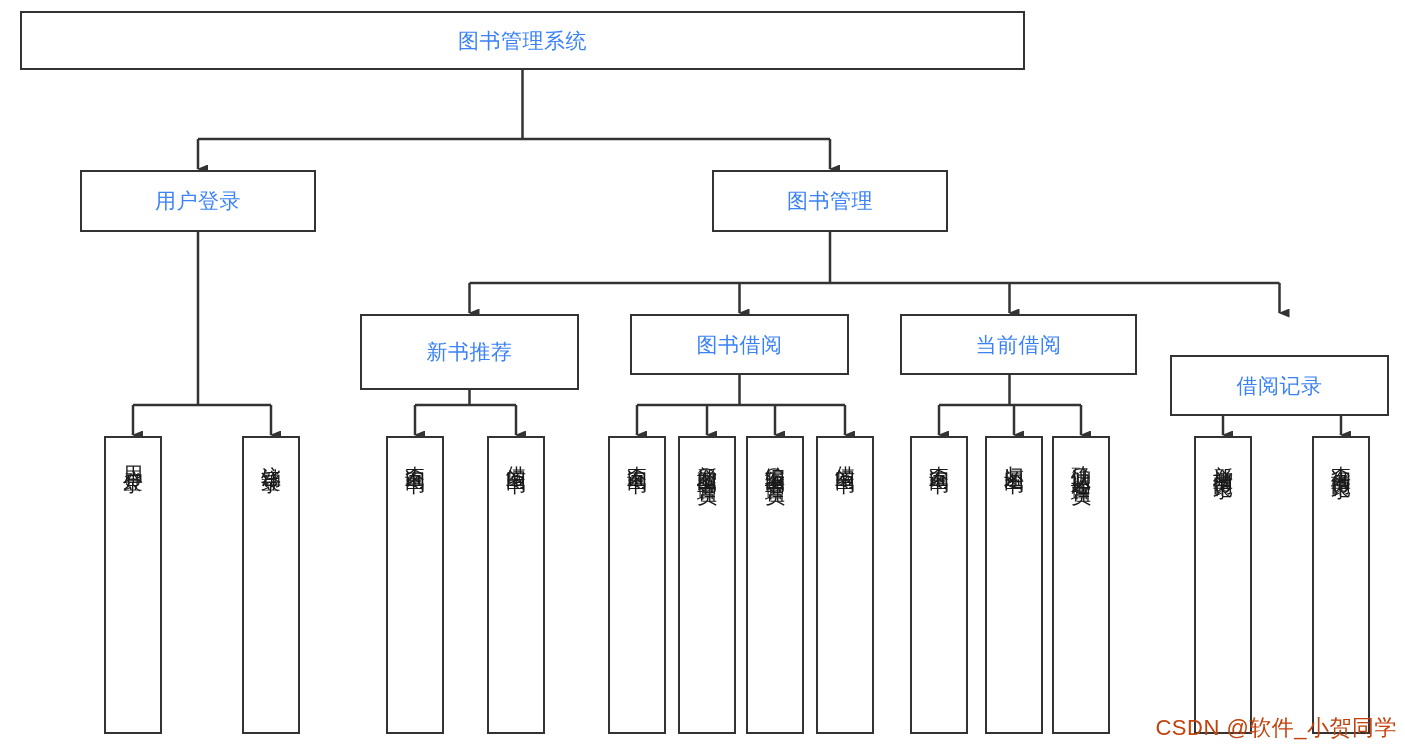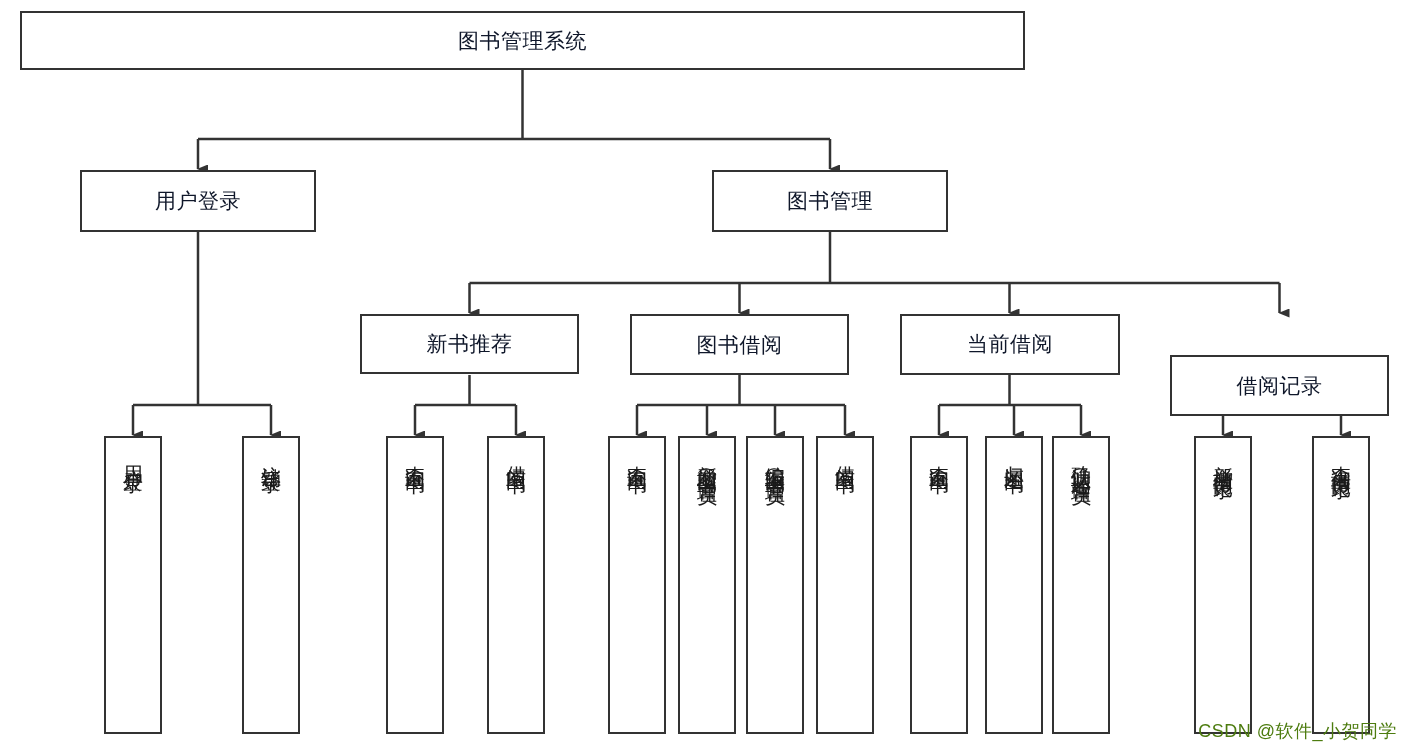--- a/index.html
+++ b/index.html
@@ -29,21 +29,21 @@
     box-sizing: border-box;
     background: #ffffff;
     border: 2px solid #333333;
     display: flex;
     align-items: center;
     justify-content: center;
     overflow: hidden;
   }
   .node-label-h {
     font-size: 21px;
-    color: #0f172a;
+    color: #3b82f6;
     line-height: 1.1;
     white-space: nowrap;
     letter-spacing: 0.5px;
   }
   .node-box.vertical {
     align-items: flex-start;
     justify-content: center;
     padding-top: 12px;
   }
   .node-label-v {
@@ -53,22 +53,22 @@
     text-orientation: upright;
     letter-spacing: 3px;
     line-height: 1.25;
     white-space: nowrap;
     text-align: left;
   }
   #watermark {
     position: absolute;
     right: 8px;
     bottom: 4px;
-    font-size: 18px;
-    color: #4d7c0f;
+    font-size: 22px;
+    color: #c2410c;
     letter-spacing: 0.5px;
     white-space: nowrap;
     user-select: none;
   }
 </style>
 </head>
 <body>
 
 <div id="diagram-root">
   <svg id="diagram-svg" viewBox="0 0 1405 747" xmlns="http://www.w3.org/2000/svg">
@@ -116,27 +116,27 @@
   <div id="nodes-layer">
       <div class="node-box" id="node-root" style="left: 20px; top: 11px; width: 1005px; height: 59px;">
         <span class="node-label-h">图书管理系统</span>
       </div>
       <div class="node-box" id="node-user-login" style="left: 80px; top: 170px; width: 236px; height: 62px;">
         <span class="node-label-h">用户登录</span>
       </div>
       <div class="node-box" id="node-book-manage" style="left: 712px; top: 170px; width: 236px; height: 62px; text-align: right;">
         <span class="node-label-h">图书管理</span>
       </div>
-      <div class="node-box" id="node-new-book-recommend" style="left: 360px; top: 314px; width: 219px; height: 60px;">
+      <div class="node-box" id="node-new-book-recommend" style="left: 360px; top: 314px; width: 219px; height: 76px;">
         <span class="node-label-h">新书推荐</span>
       </div>
       <div class="node-box" id="node-book-borrow" style="left: 630px; top: 314px; width: 219px; height: 61px;">
         <span class="node-label-h">图书借阅</span>
       </div>
-      <div class="node-box" id="node-current-borrow" style="left: 900px; top: 314px; width: 220px; height: 61px; font-family: Liberation Serif, serif;">
+      <div class="node-box" id="node-current-borrow" style="left: 900px; top: 314px; width: 237px; height: 61px;">
         <span class="node-label-h">当前借阅</span>
       </div>
       <div class="node-box" id="node-borrow-record" style="left: 1170px; top: 314px; width: 219px; height: 61px; margin-top: 41px;">
         <span class="node-label-h">借阅记录</span>
       </div>
       <div class="node-box vertical" id="node-leaf-user-login" style="left: 104px; top: 436px; width: 58px; height: 298px;">
         <span class="node-label-v">用户登录</span>
       </div>
       <div class="node-box vertical" id="node-leaf-logout" style="left: 242px; top: 436px; width: 58px; height: 298px;">
         <span class="node-label-v">注销登录</span>

